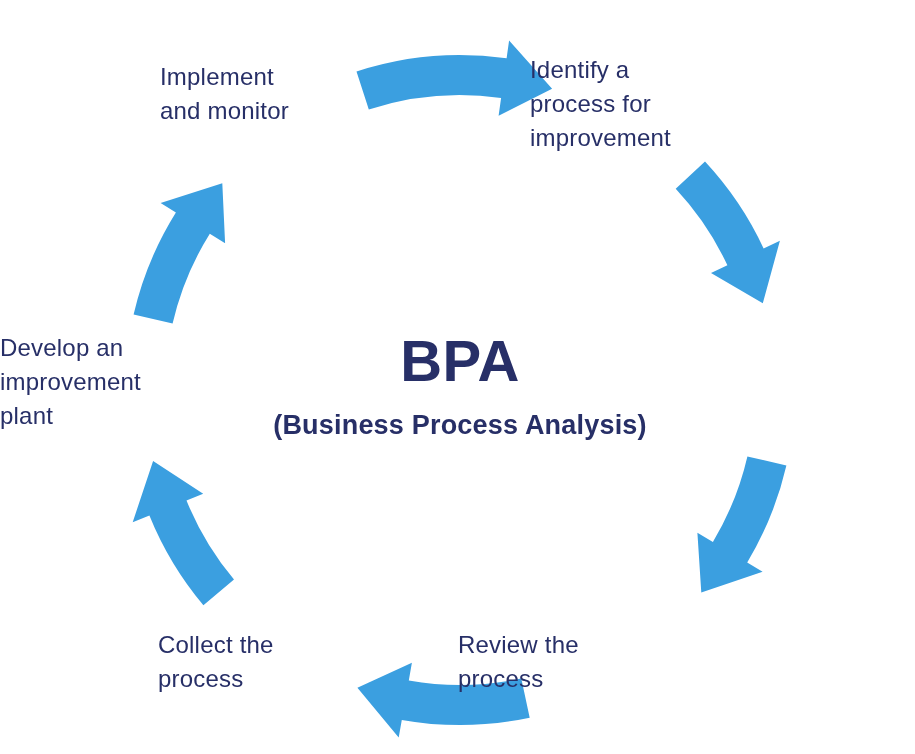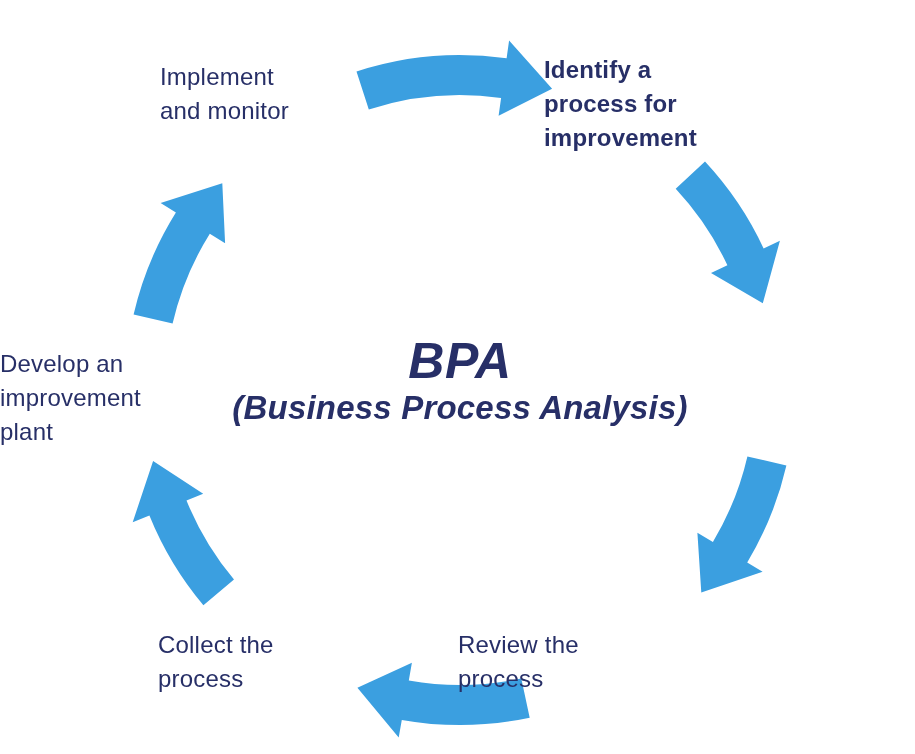--- a/index.html
+++ b/index.html
@@ -26,47 +26,45 @@
     position: absolute;
     color: #272F67;
     font-size: 24px;
     font-weight: 500;
     line-height: 34px;
     text-align: left;
     white-space: pre-line;
     letter-spacing: 0.2px;
   }
   .s-0 { left: 160px; top: 60px;  width: 246px; }  
-  .s-1 { left: 544px; top: 53px;  width: 250px; font-weight: bold; }  
+  .s-1 { left: 530px; top: 53px;  width: 250px; }  
   .s-2 { left: 647px; top: 346px; width: 250px; }  
   .s-3 { left: 458px; top: 628px; width: 250px; }  
   .s-4 { left: 158px; top: 628px; width: 250px; }  
-  .s-5 { left: 0px;   top: 347px; width: 250px; }  
+  .s-5 { left: 0px;   top: 331px; width: 250px; }  
   .center-block {
     position: absolute;
     left: 217px;
     top: 336px;
     width: 486px;
     text-align: center;
     color: #272F67;
   }
   .center-title {
-    font-size: 50px;
+    font-size: 58px;
     font-weight: bold;
     line-height: 50px;
     letter-spacing: 0.5px;
-    font-style: italic;
   }
   .center-subtitle {
-    margin-top: 7px;
-    font-size: 33px;
+    margin-top: 24px;
+    font-size: 27px;
     font-weight: bold;
     line-height: 30px;
     letter-spacing: 0.2px;
-    font-style: italic;
   }
 </style>
 </head>
 <body>
 
 <div class="canvas">
 
   <svg id="arrow-layer" viewBox="0 0 915 754">
       <path d="M 356.5 71.4
                A 335 335 0 0 1 506.6 58.3

